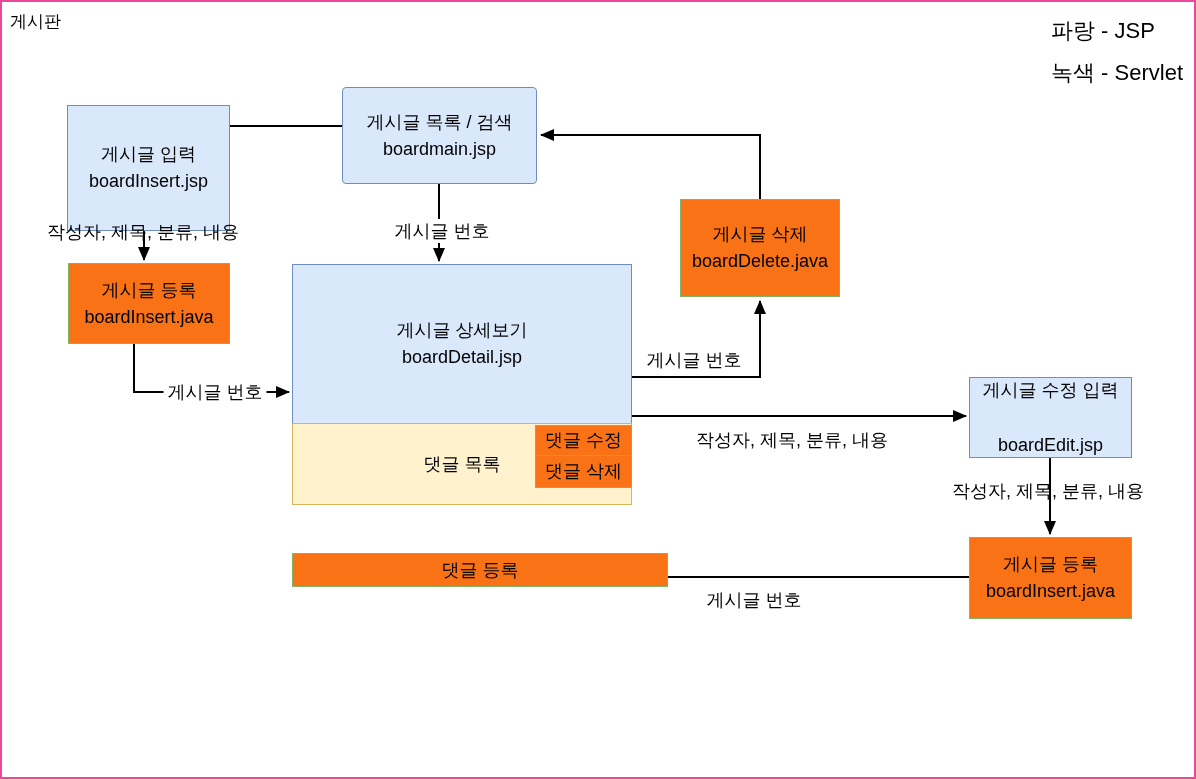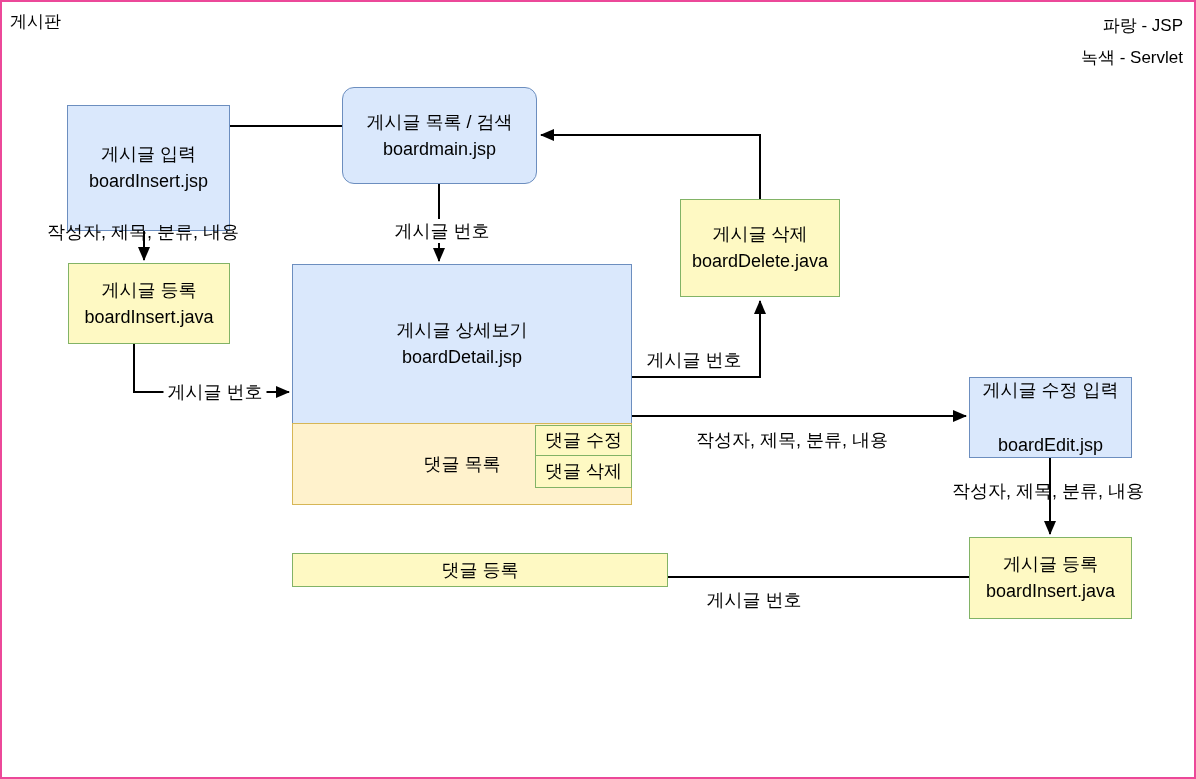--- a/index.html
+++ b/index.html
@@ -18,40 +18,39 @@
     position: absolute;
     display: flex;
     flex-direction: column;
     align-items: center;
     justify-content: center;
     text-align: center;
     font-size: 18px;
     line-height: 1.5;
   }
   .node.jsp     { background: #dae8fc; border: 1.5px solid #6c8ebf; }
-  .node.servlet { background: #fef9c3; border: 1.5px solid #82b366; }
+  .node.servlet { background: #f97316; border: 1.5px solid #82b366; }
   .node.section { background: #fff2cc; border: 1.5px solid #d6b656; }
-  .node.rounded { border-radius: 12px; }
+  .node.rounded { border-radius: 4px; }
   .edge-label {
     position: absolute;
     font-size: 18px;
     white-space: nowrap;
     transform: translate(-50%, -50%);
   }
   .edge-label.on-line { background: #ffffff; padding: 0 4px; }
   .diagram-title {
     position: absolute;
     left: 8px; top: 8px;
     font-size: 17px;
   }
   .legend {
     position: absolute;
     right: 11px; top: 8px;
-    font-size: 17px;
-    text-align: right;
+    font-size: 22px;
     line-height: 1.9;
   }
 </style>
 </head>
 <body>
 
 <div class="canvas">
 
   <svg class="svg-layer" viewBox="0 0 1196 779">
     <defs>

